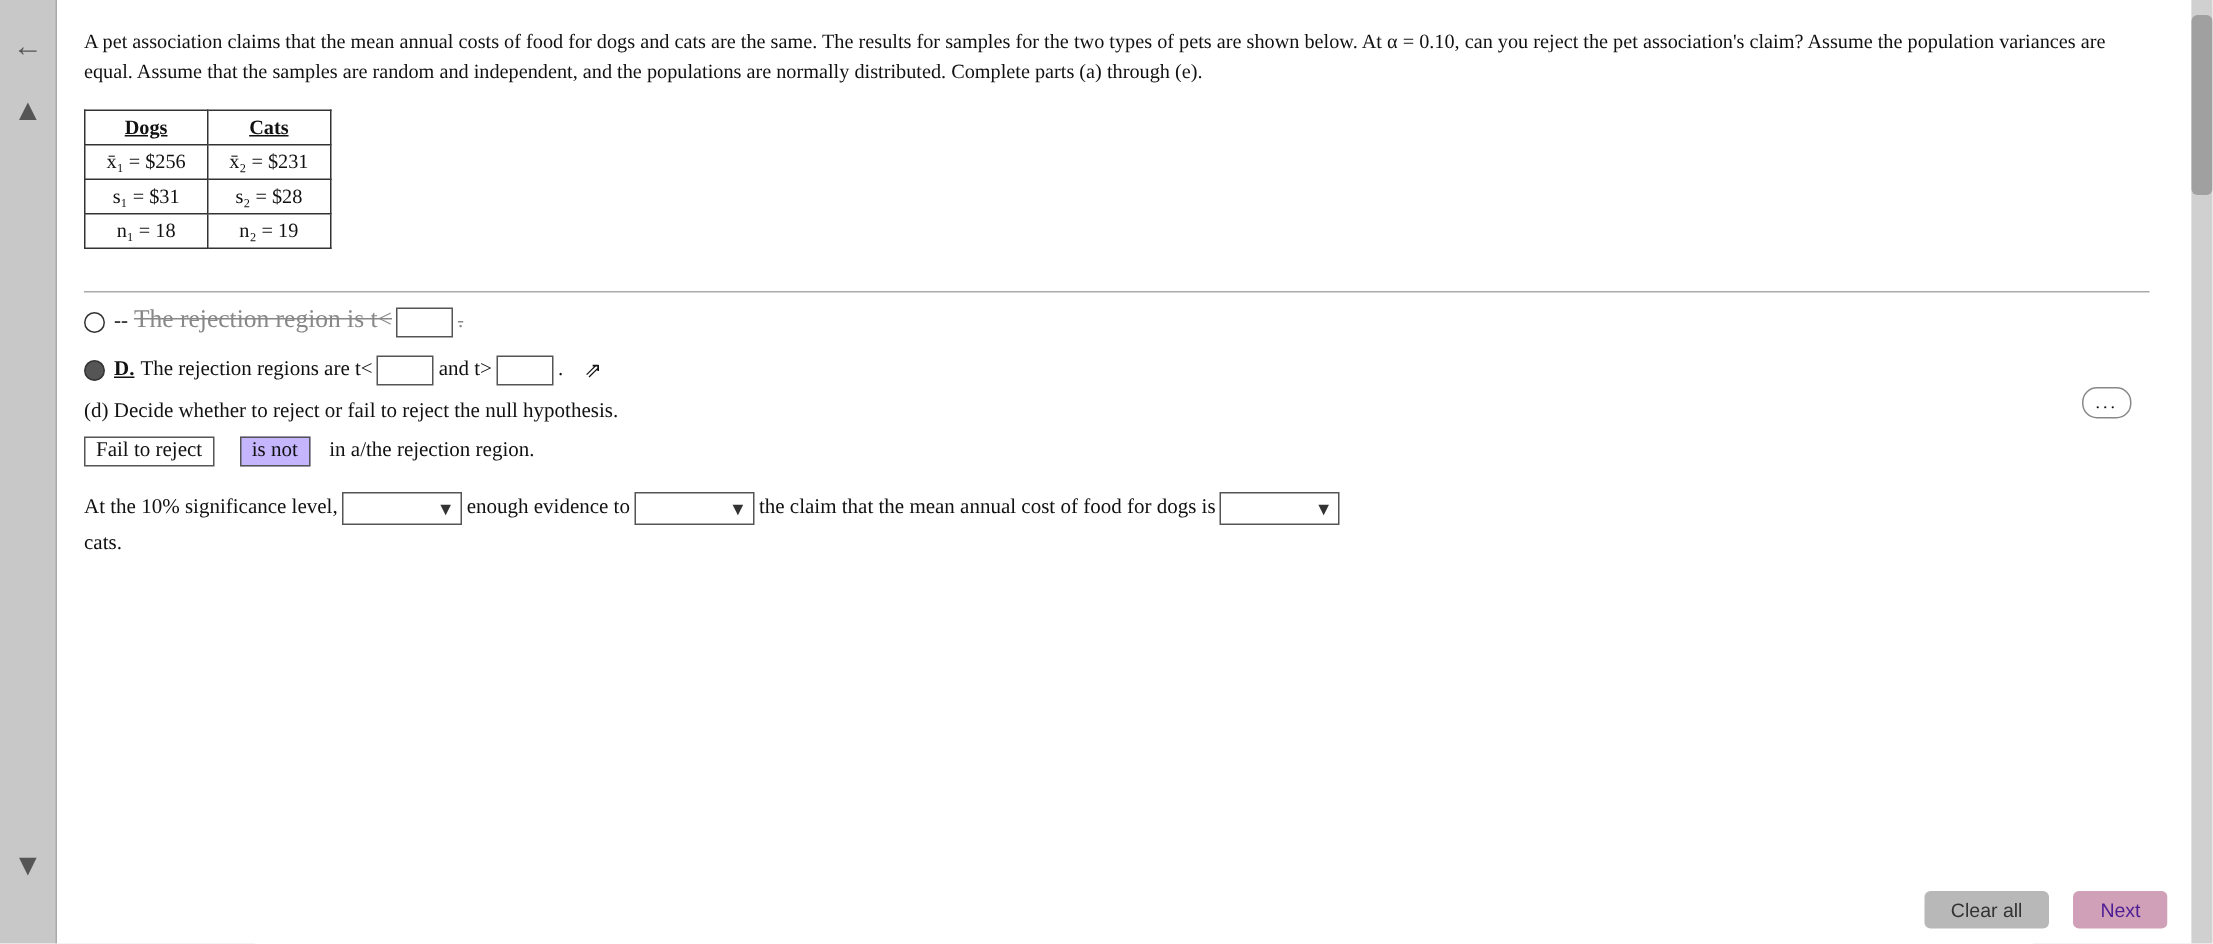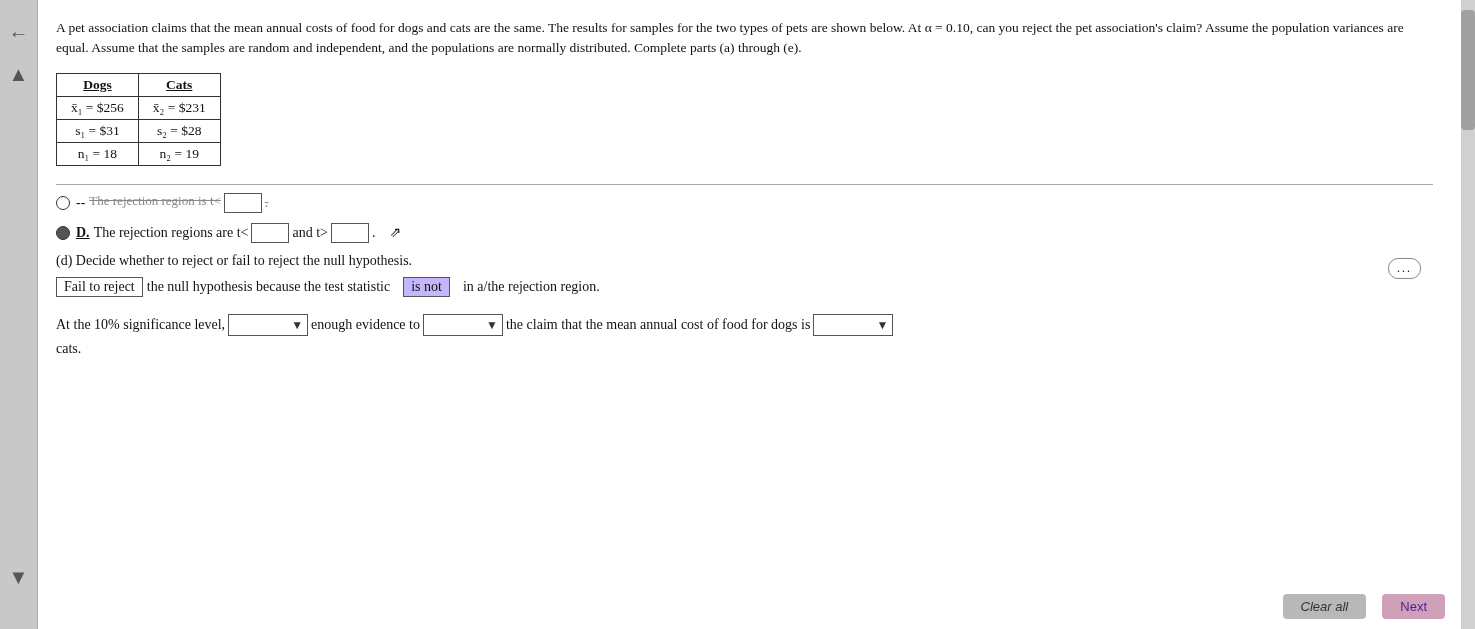--- a/index.html
+++ b/index.html
@@ -62,21 +62,21 @@
       top: 10px;
     }
     .intro-text {
       font-size: 13.5px;
       line-height: 1.5;
       margin-bottom: 14px;
       max-width: 1350px;
     }
     .data-table {
       border-collapse: collapse;
-      margin-bottom: 18px;
+      margin-bottom: 28px;
       font-size: 13.5px;
     }
     .data-table th, .data-table td {
       border: 1px solid #333;
       padding: 3px 14px;
       text-align: center;
     }
     .data-table th {
       font-weight: bold;
       background: #fff;
@@ -86,21 +86,21 @@
       font-weight: normal;
     }
     .divider-line {
       border: none;
       border-top: 1px solid #aaa;
       margin: 8px 0 8px 0;
       width: 100%;
     }
     .section-faded {
       color: #888;
-      font-size: 13px;
+      font-size: 17px;
       margin-bottom: 4px;
       text-decoration: line-through;
     }
     .option-row {
       display: flex;
       align-items: center;
       margin-bottom: 10px;
       font-size: 14px;
     }
     .radio-circle {
@@ -272,21 +272,20 @@
       <span class="inline-box"></span>
       <span>.</span>
 
       <span style="display:inline-block;margin-left:14px;">⇗</span>
     </div>
 
     <div class="section-heading">(d) Decide whether to reject or fail to reject the null hypothesis.</div>
 
     <div class="decision-row">
       <span class="decision-box">Fail to reject</span>
-      <span>the null hypothesis because the test statistic</span>
       <span class="decision-box-sm">is not</span>
       <span>in a/the rejection region.</span>
     </div>
 
 
     <div class="interpret-row">
       <span>At the 10% significance level,</span>
 
       <div class="dropdown-box">
         <span></span>
@@ -301,21 +300,21 @@
       <span>the claim that the mean annual cost of food for dogs is</span>
 
       <div class="dropdown-box">
         <span></span>
         <span class="arrow">▼</span>
       </div>
     </div>
     <div style="font-size:14px;margin-top:2px;">cats.</div>
 
     <div style="position:fixed;bottom:10px;right:30px;display:flex;align-items:center;gap:8px;">
-      <button class="nav-btn" style="background:#b8b8b8;color:#333;font-style:italic;">Clear all</button>
+      <button class="nav-btn" style="background:#b8b8b8;color:#333;">Clear all</button>
       <button class="nav-btn">Next</button>
     </div>
 
   </div>
 
   <div class="scrollbar">
     <div class="scrollbar-thumb"></div>
   </div>
 
 </div>

